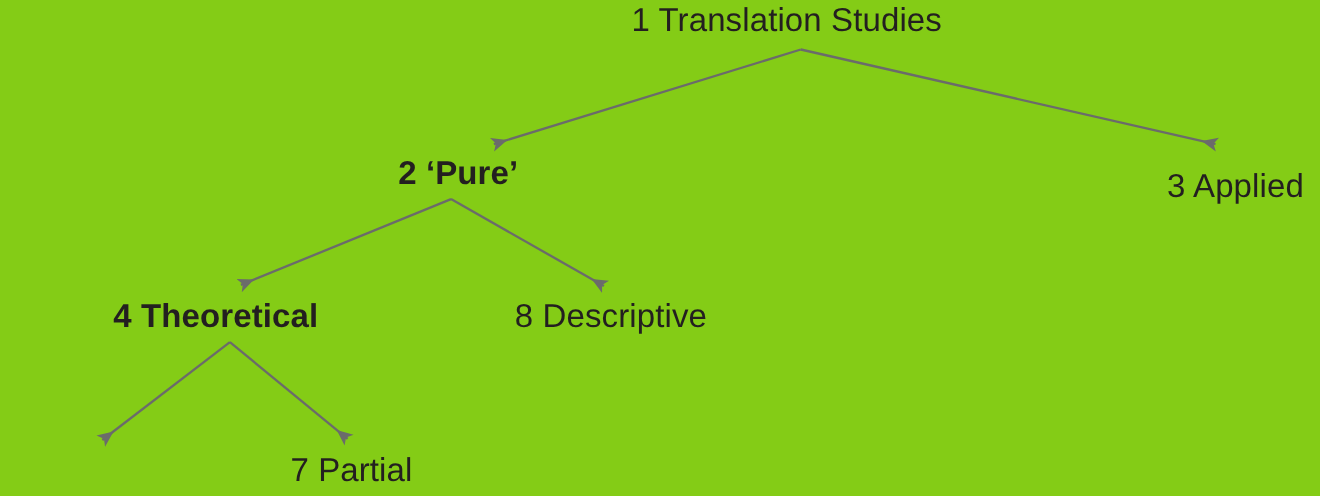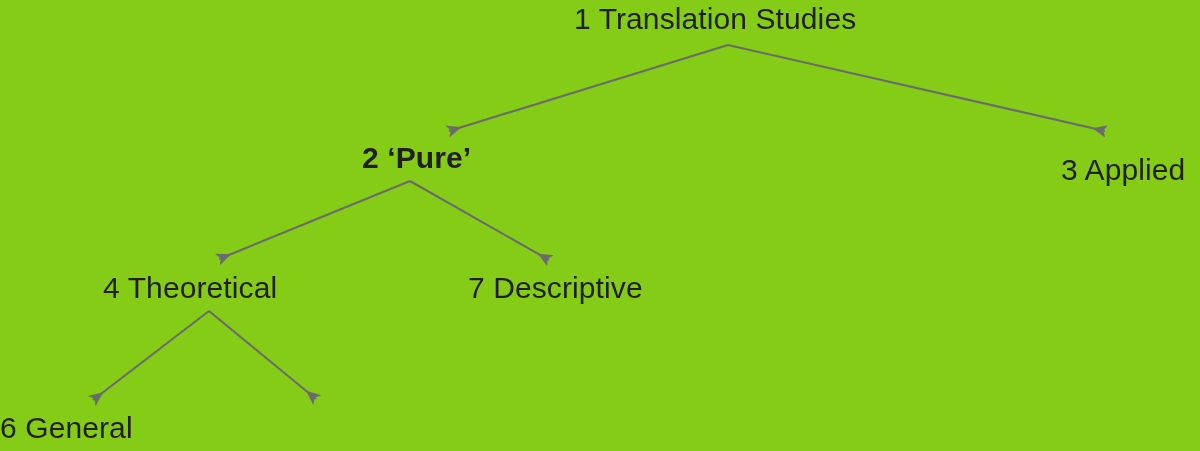--- a/index.html
+++ b/index.html
@@ -34,21 +34,21 @@
     line-height: 34px;
     white-space: nowrap;
     letter-spacing: 0.1px;
   }
   
   #node-1 { left: 574px; top: 2px; }
   
   #node-2 { left: 362px; top: 141px; font-weight: bold; }
   #node-3 { left: 1061px; top: 153px; }
   
-  #node-4 { left: 103px; top: 271px; }
+  #node-4 { left: 103px; top: 271px; font-weight: bold; }
   #node-5 { left: 468px; top: 271px; }
   
   #node-6 { left: 0px;  top: 411px; }
   #node-7 { left: 264px; top: 411px; }
 </style>
 </head>
 <body>
 
 <div id="diagram-root">
 
@@ -70,18 +70,18 @@
   </svg>
 
   <div class="node-label" id="node-1">1 Translation Studies</div>
 
   <div class="node-label" id="node-2">2 ‘Pure’</div>
 
   <div class="node-label" id="node-3">3 Applied</div>
 
   <div class="node-label" id="node-4">4 Theoretical</div>
 
-  <div class="node-label" id="node-5">7 Descriptive</div>
+  <div class="node-label" id="node-5">8 Descriptive</div>
 
-  <div class="node-label" id="node-6">6 General</div>
 
+  <div class="node-label" id="node-7">7 Partial</div>
 
 </div>
 
 </body></html>

